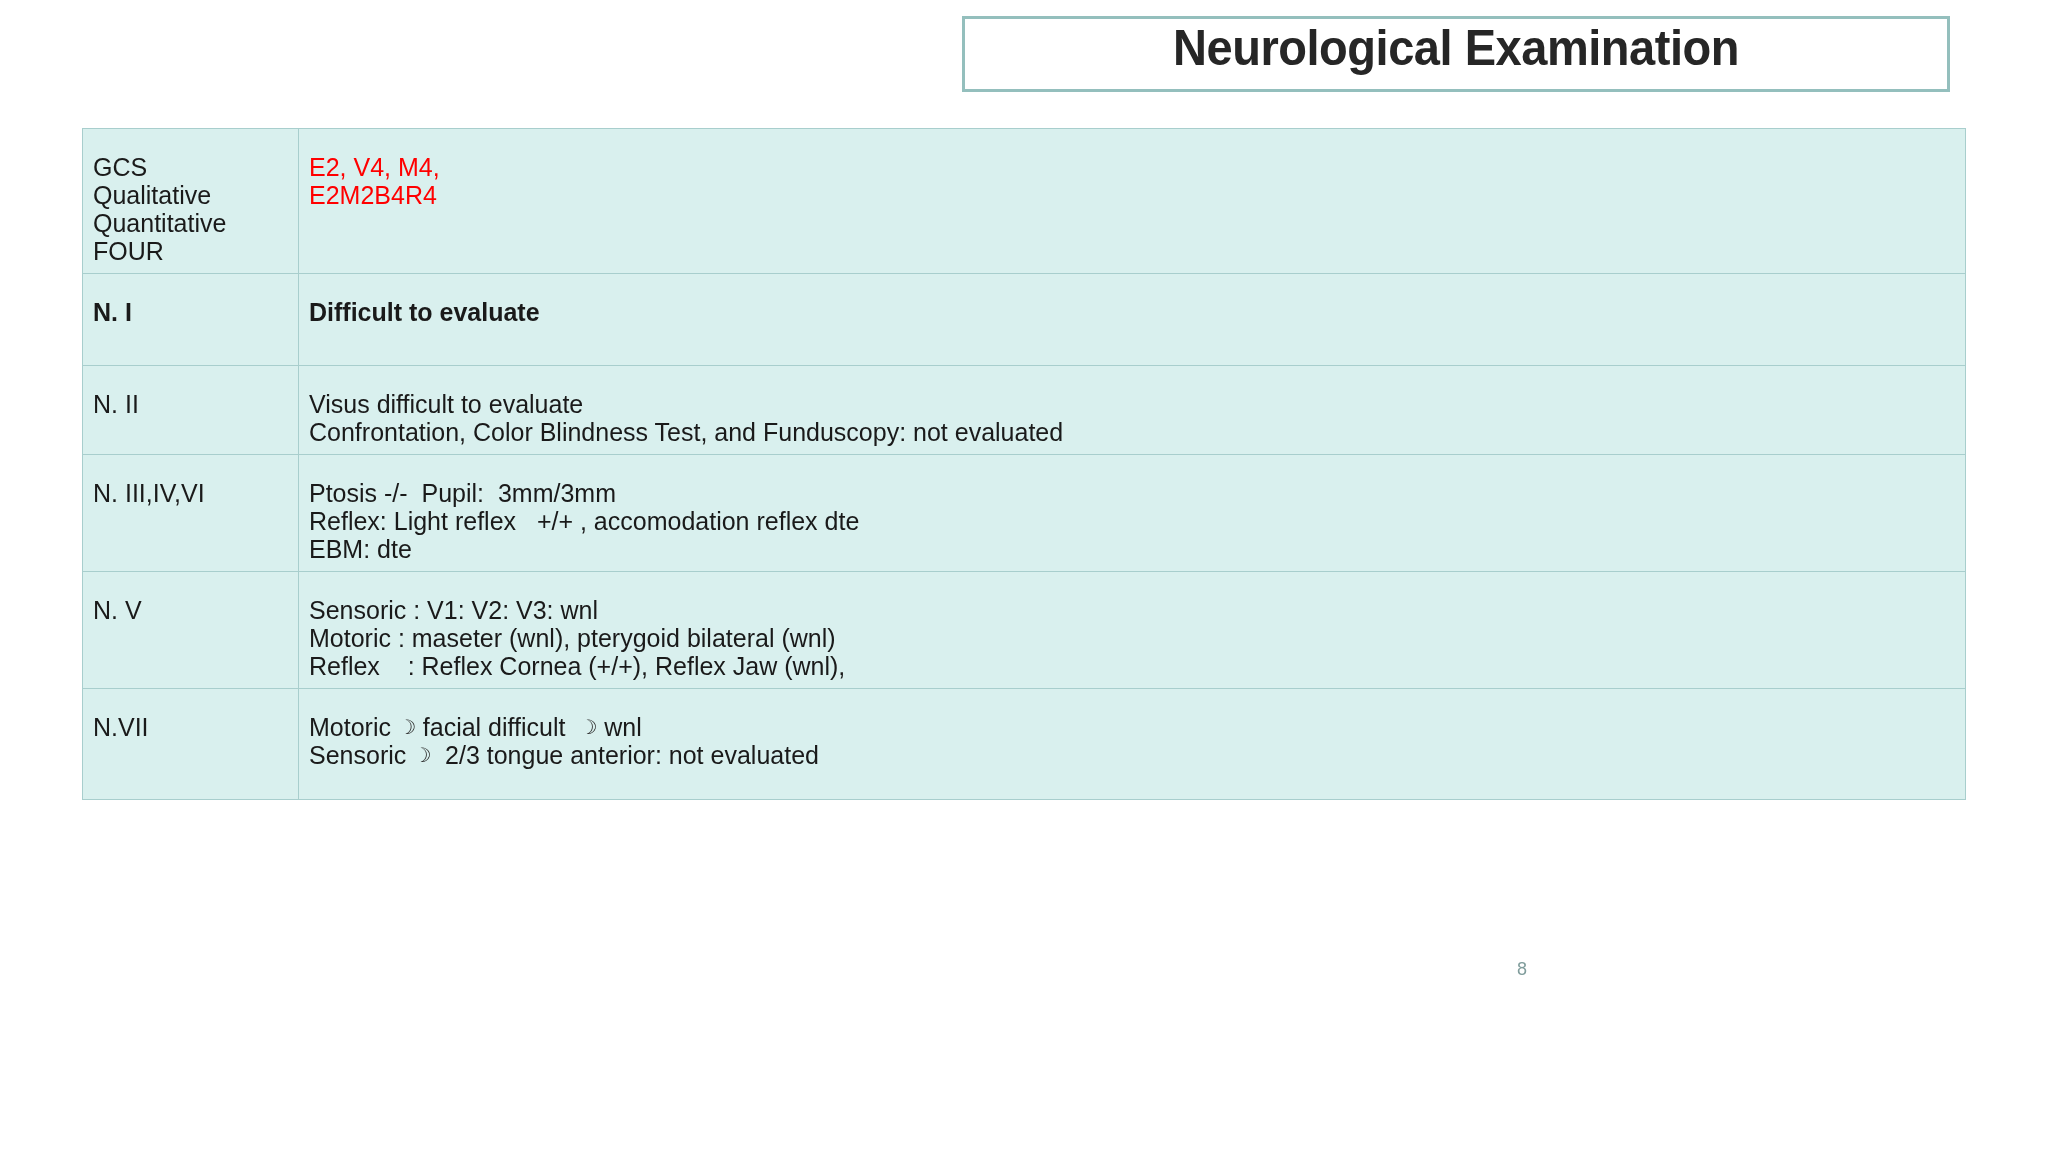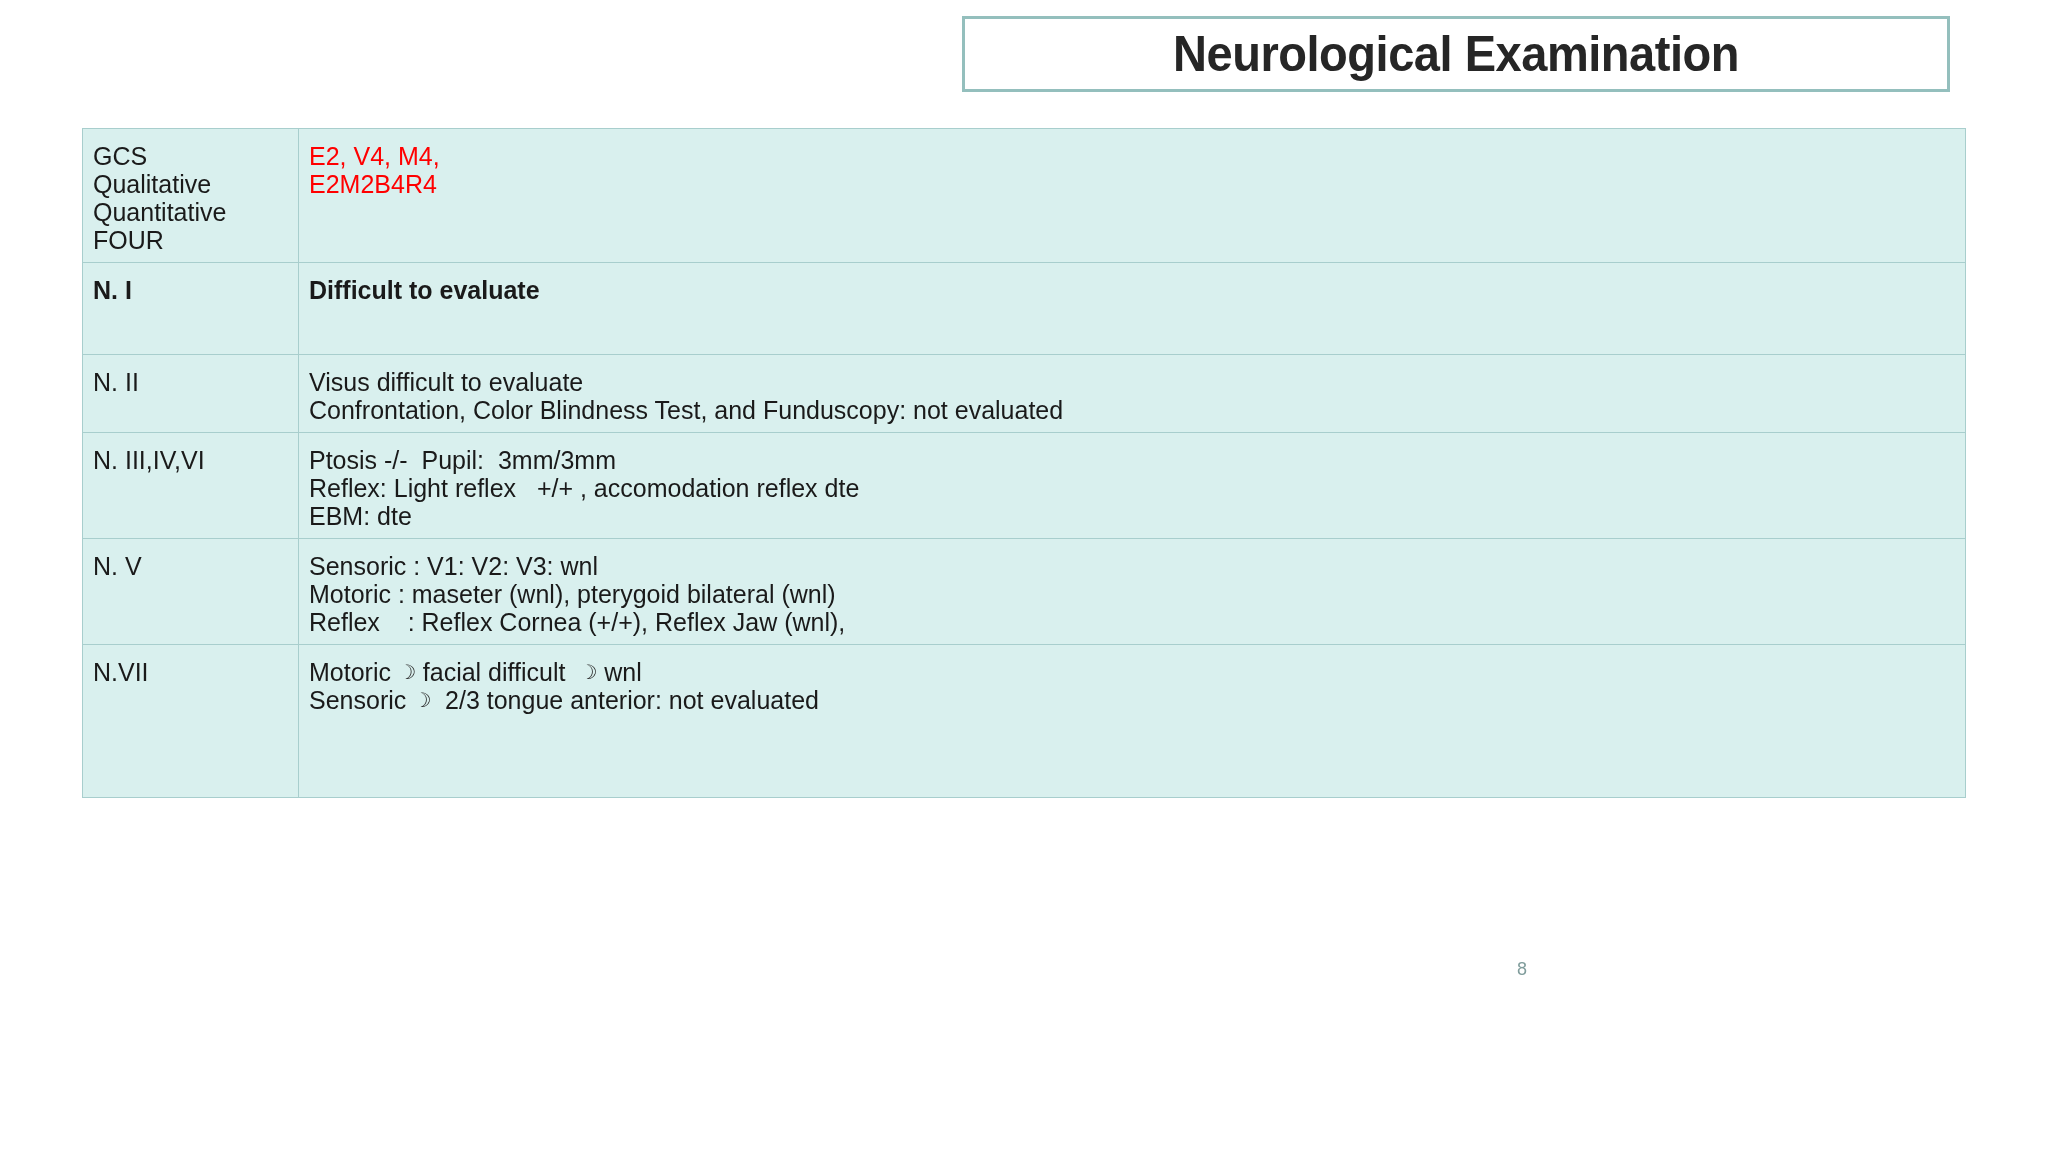--- a/index.html
+++ b/index.html
@@ -19,21 +19,21 @@
   .title-box {
     position: absolute;
     left: 962px;
     top: 16px;
     width: 988px;
     height: 76px;
     background: #ffffff;
     border: 3px solid #94bfbd;
     box-sizing: border-box;
     display: flex;
-    align-items: center;
+    align-items: flex-start;
     justify-content: center;
   }
   .title-text {
     font-family: "Liberation Sans Narrow", "Liberation Sans", sans-serif;
     font-weight: bold;
     font-size: 50px;
     color: #262626;
     letter-spacing: -0.5px;
     white-space: nowrap;
     transform: scaleX(0.94);
@@ -47,21 +47,21 @@
     top: 128px;
     width: 1884px;
     border-collapse: collapse;
     table-layout: fixed;
     background: #d9f0ee;
   }
   .exam-table td {
     border: 1px solid #a8cecd;
     background: #d9f0ee;
     vertical-align: top;
-    padding: 13px 10px 8px 10px;
+    padding: 24px 10px 8px 10px;
     font-size: 25px;
     line-height: 1.12;
     color: #1a1a1a;
     box-sizing: border-box;
   }
   .exam-table tr > td:first-child {
     width: 216px;
   }
   .label-cell {
     padding-left: 11px;
@@ -79,21 +79,21 @@
   }
 
   
   .r-gcs td       { height: 121px; }
   .r-mening td    { height: 72px;  }
   .r-hcf td       { height: 92px;  }
   .r-n1 td        { height: 92px; font-weight: bold;  }
   .r-n2 td        { height: 74px;  }
   .r-n3 td        { height: 101px; }
   .r-n5 td        { height: 100px; }
-  .r-n7 td        { height: 153px; margin-left: 28px; }
+  .r-n7 td        { height: 111px; margin-left: 28px; }
 
   
   .gcs-value { padding-top: 48px; margin-left: 26px; }
 
   .n7-value { line-height: 1.5; padding-top: 9px; }
 
   
   .page-number {
     position: absolute;
     left: 1517px;

